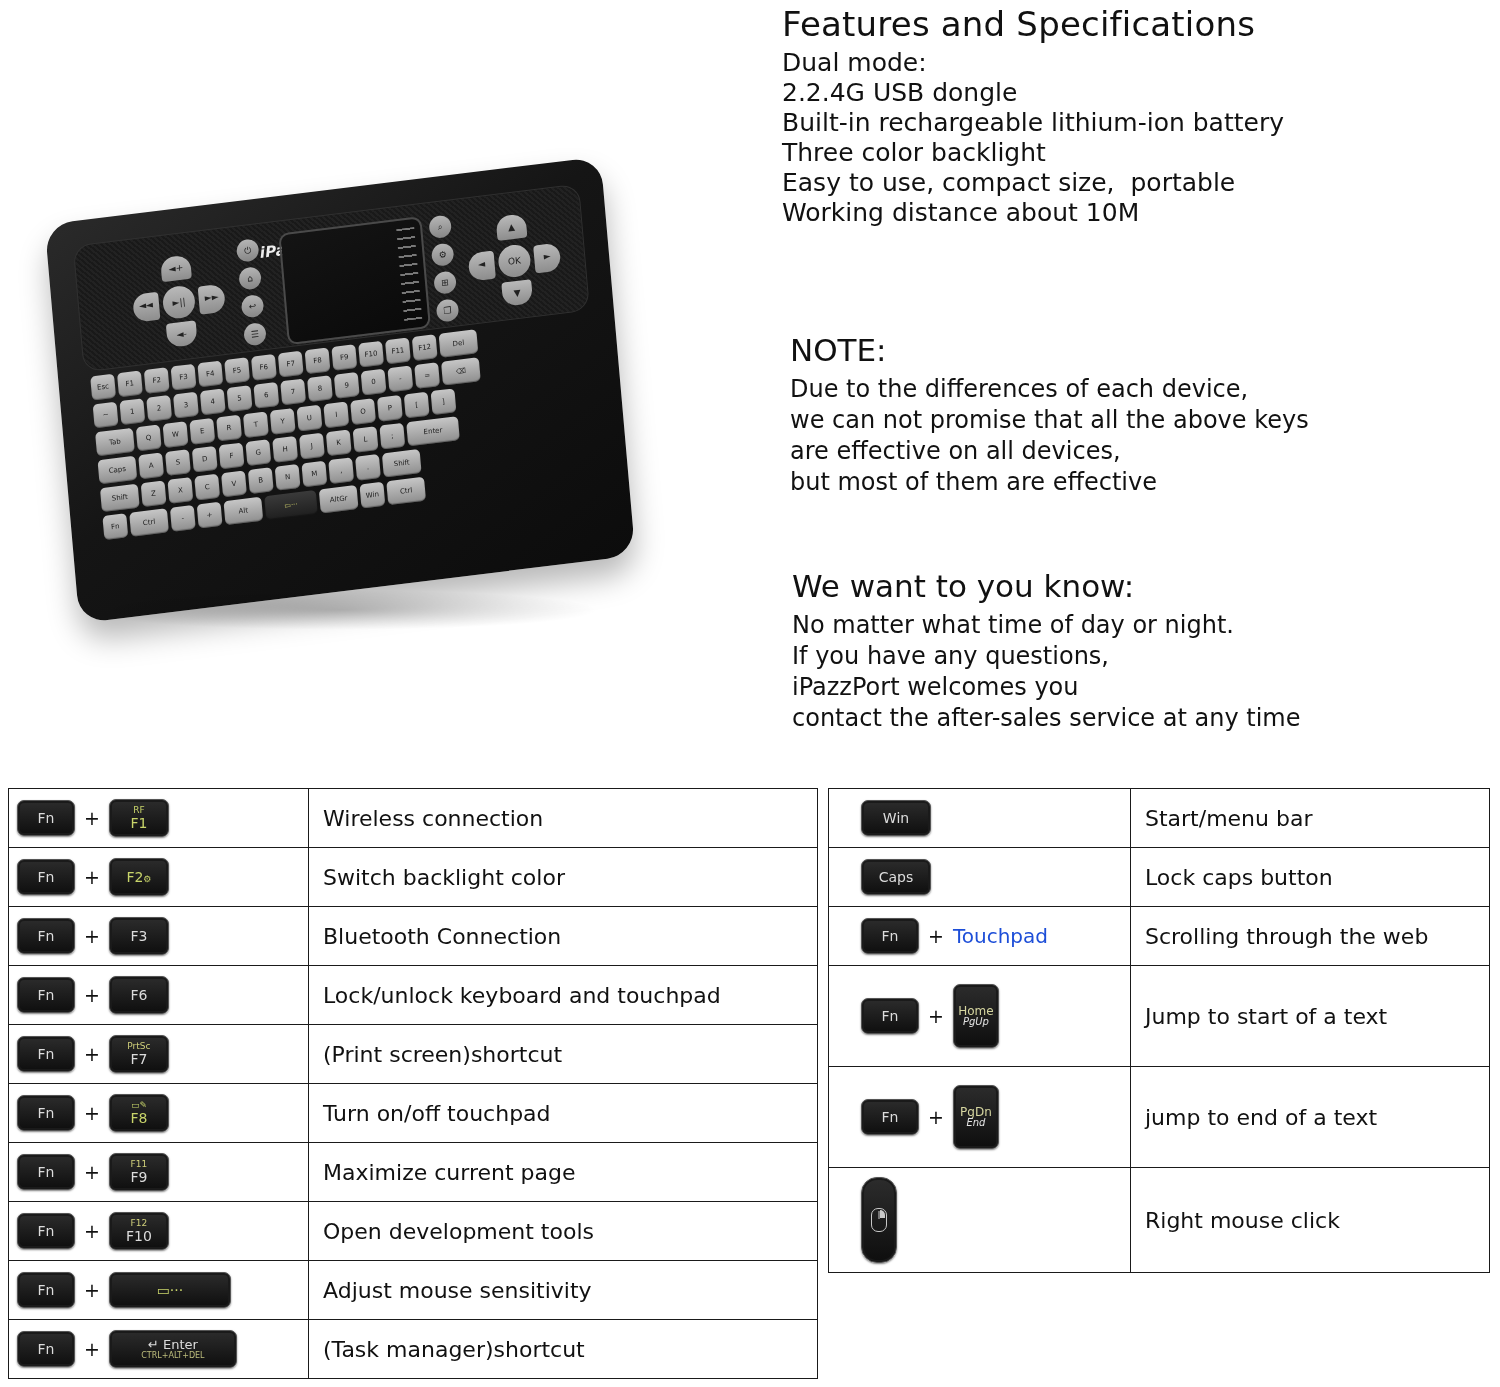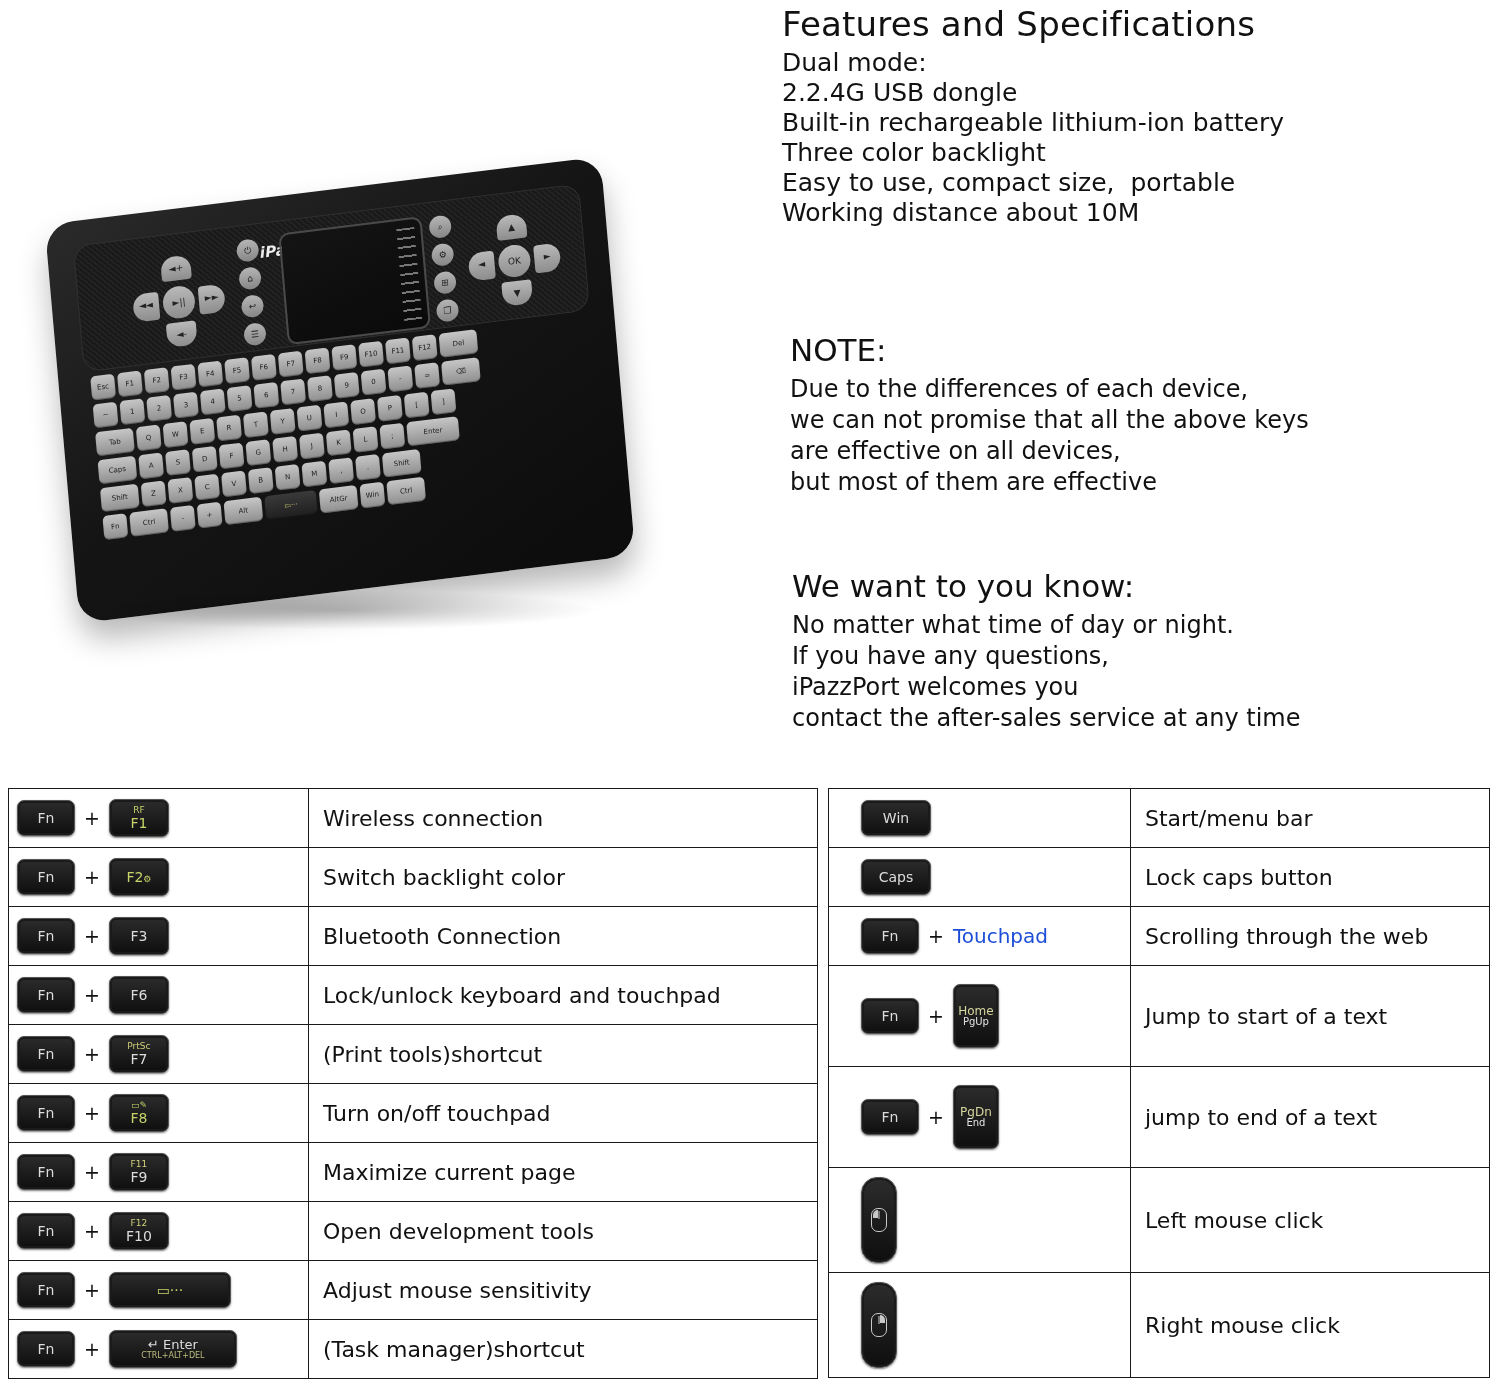--- a/index.html
+++ b/index.html
@@ -226,21 +226,21 @@
   .k-mouse{ width: 34px; height: 84px; border-radius: 16px; }
   .k .sup {
     font-size: 9px;
     color: #cfcf7a;
     line-height: 1;
     margin-bottom: 1px;
   }
   .k .main { font-size: 14px; }
   .k .sub { font-size: 8px; color: #bdbd7c; margin-top: 1px; }
   .k .two-top { font-size: 12px; color: #d6d6a0;}
-  .k .two-bot { font-size: 10px; color: #e2e2e2; }
+  .k .two-bot { font-size: 10px; color: #e2e2e2;  font-style: italic;}
   .k.green .main, .k.green .sup { color: #c8d46a; }
   .mouse-glyph {
     width: 14px; height: 22px;
     border: 1px solid #c9c9c9;
     border-radius: 7px;
     position: relative;
   }
   .mouse-glyph::before {
     content:"";
     position:absolute; left:50%; top:2px;
@@ -506,21 +506,21 @@
             <span class="k k-fn">
                 <span class="main">Fn</span>
               </span>
             <span class="plus">+</span>
             <span class="k k-f">
               <span class="sup">PrtSc</span>
               <span class="main">F7</span>
             </span>
           </div>
         </td>
-        <td class="desc">(Print tools)shortcut</td>
+        <td class="desc">(Print screen)shortcut</td>
       </tr>
 
       <tr>
         <td class="cell-combo">
           <div class="combo">
             <span class="k k-fn">
                 <span class="main">Fn</span>
               </span>
             <span class="plus">+</span>
             <span class="k k-f green">
@@ -665,30 +665,20 @@
             <span class="plus">+</span>
             <span class="k k-tall">
               <span class="two-top">PgDn</span>
               <span class="two-bot">End</span>
             </span>
           </div>
         </td>
         <td class="desc">jump to end of a text</td>
       </tr>
 
-      <tr>
-        <td class="cell-combo" style="height:104px">
-          <div class="combo" style="padding-left:24px">
-            <span class="k k-mouse">
-              <span class="mouse-glyph left"></span>
-            </span>
-          </div>
-        </td>
-        <td class="desc">Left mouse click</td>
-      </tr>
 
       <tr>
         <td class="cell-combo" style="height:104px">
           <div class="combo" style="padding-left:24px">
             <span class="k k-mouse">
               <span class="mouse-glyph right"></span>
             </span>
           </div>
         </td>
         <td class="desc">Right mouse click</td>

